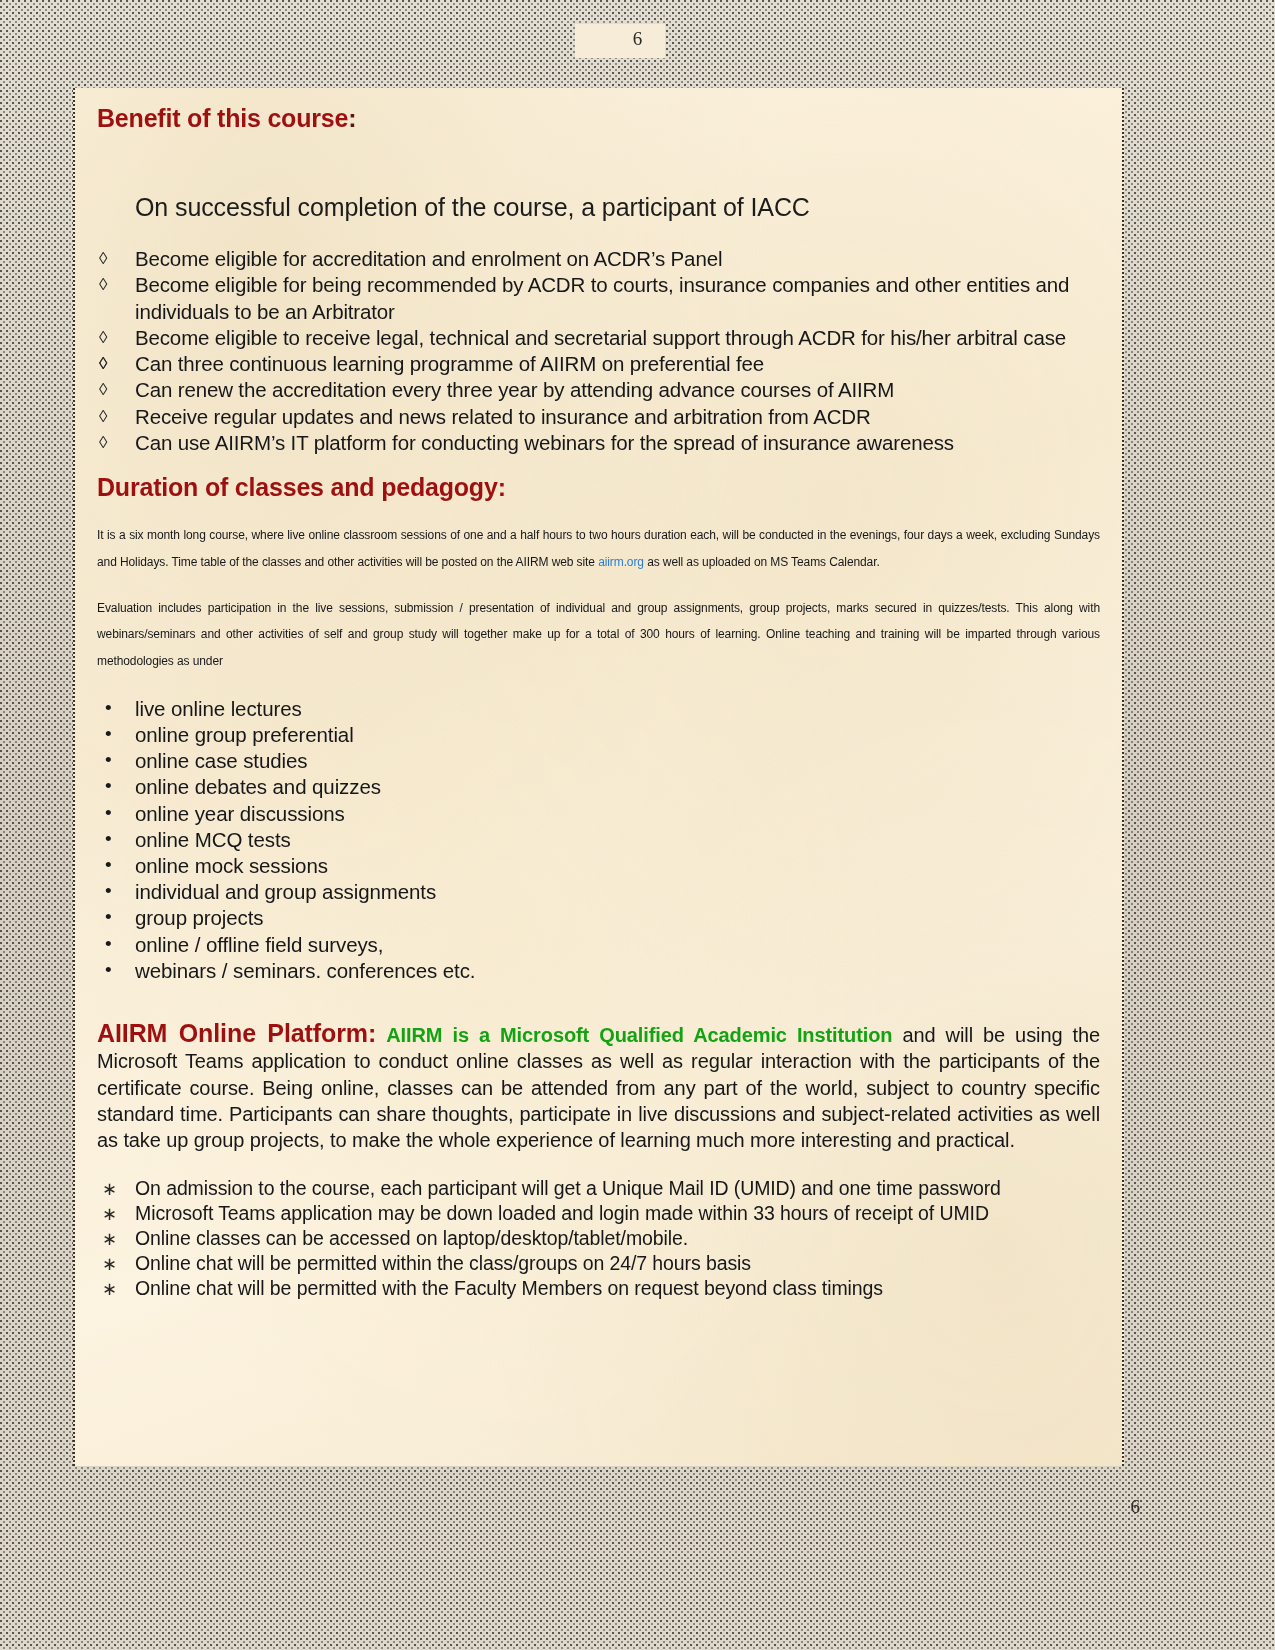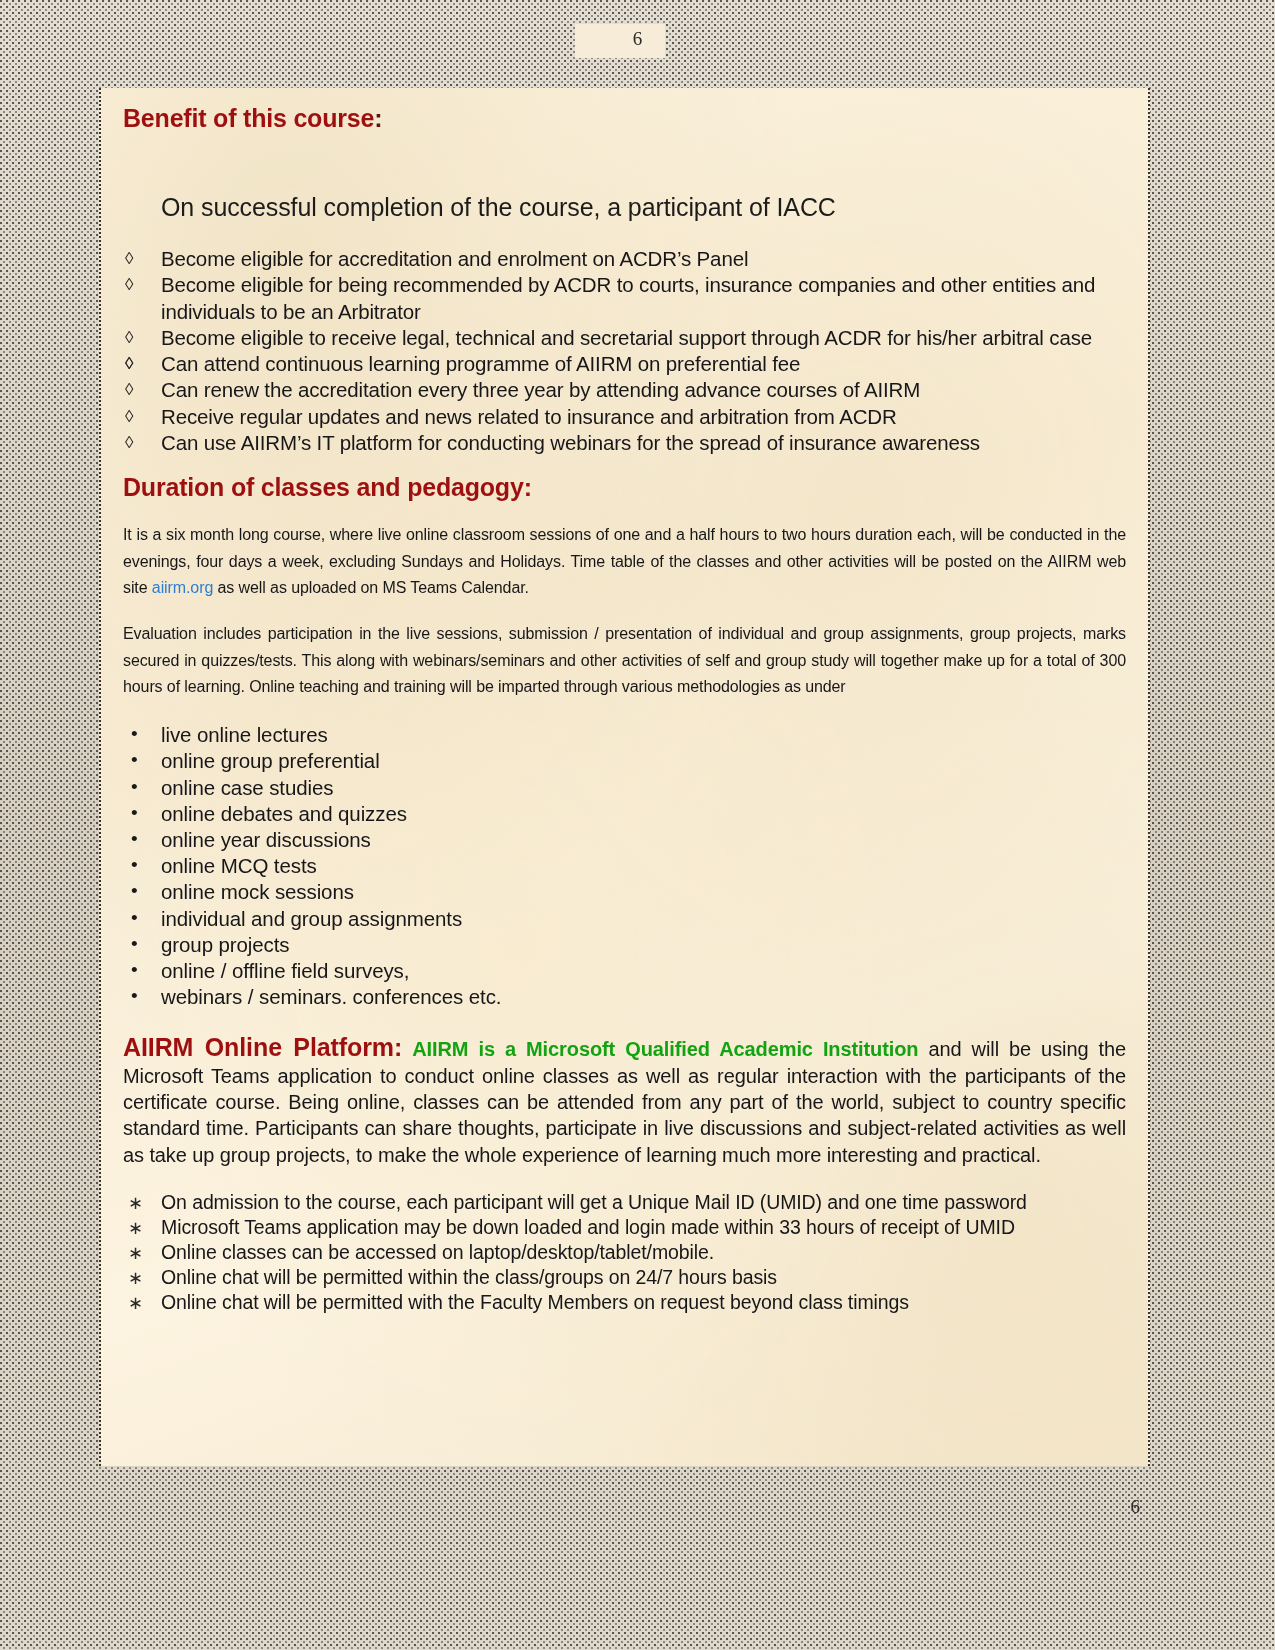--- a/index.html
+++ b/index.html
@@ -59,21 +59,21 @@
     text-align: right;
     font-family: "Liberation Serif", serif;
     font-size: 19px;
     color: #2b2b2b;
     z-index: 4;
   }
 
   
   #sheet {
     position: absolute;
-    left: 99px;
+    left: 73px;
     top: 88px;
     width: 1051px;
     height: 1378px;
     background-color: #fbf0d9;
     background-image:
       radial-gradient(ellipse at 18% 12%, rgba(233,216,180,0.55) 0%, rgba(251,240,217,0) 42%),
       radial-gradient(ellipse at 72% 30%, rgba(240,226,195,0.6) 0%, rgba(251,240,217,0) 38%),
       radial-gradient(ellipse at 40% 62%, rgba(246,233,204,0.7) 0%, rgba(251,240,217,0) 45%),
       radial-gradient(ellipse at 88% 84%, rgba(235,219,184,0.5) 0%, rgba(251,240,217,0) 40%),
       linear-gradient(160deg, #fdf4e1 0%, #f8ecd4 40%, #fcf3e0 70%, #f6e9cf 100%);
@@ -130,21 +130,21 @@
     position: absolute;
     left: 2px;
     top: 0;
     font-size: 17px;
     color: #2a2a2a;
   }
 
   h2.dur-head { margin-top: 17px; font-size: 25px; }
 
   p.body {
-    font-size: 16px;
+    font-size: 12px;
     line-height: 26.3px;
     color: #17171a;
     text-align: justify;
     margin: 20px 0 0 0;
     letter-spacing: -0.1px;
   }
   p.body a.inline-link {
     color: #2a7fd4;
     text-decoration: none;
   }
@@ -160,21 +160,21 @@
   }
   ul.dot-list li .bullet {
     position: absolute;
     left: 8px;
     top: -1px;
     font-size: 19px;
     color: #1a1a1a;
     line-height: 26.2px;
   }
   .plat-block {
-    margin-top: 24px;
+    margin-top: 36px;
     font-size: 20px;
     line-height: 26.3px;
     text-align: justify;
     color: #17171a;
     letter-spacing: -0.1px;
   }
   .plat-title {
     font-size: 25px;
     font-weight: bold;
     color: #9e1010;
@@ -217,21 +217,21 @@
       <span>Benefit of this course</span><span class="colon">:</span>
     </h2>
 
     <div class="lead">On successful completion of the course, a participant of IACC</div>
 
     <ul class="diamond-list">
       <li><span class="bullet">◊</span><span>Become eligible for accreditation and enrolment on ACDR’s Panel</span></li>
       <li><span class="bullet">◊</span><span>Become eligible for being recommended by ACDR to courts, insurance companies and other entities and individuals to be an Arbitrator</span></li>
       <li><span class="bullet">◊</span><span>Become eligible to receive legal, technical and secretarial support through ACDR for his/her arbitral case</span></li>
       <li><span class="bullet">◊</span></li>
-      <li><span class="bullet">◊</span><span>Can attend continuous learning programme of AIIRM on preferential fee</span></li>
+      <li><span class="bullet">◊</span><span>Can three continuous learning programme of AIIRM on preferential fee</span></li>
       <li><span class="bullet">◊</span><span>Can renew the accreditation every three year by attending advance courses of AIIRM</span></li>
       <li><span class="bullet">◊</span><span>Receive regular updates and news related to insurance and arbitration from ACDR</span></li>
       <li><span class="bullet">◊</span><span>Can use AIIRM’s IT platform for conducting webinars for the spread of insurance awareness</span></li>
     </ul>
 
     <h2 class="section-head dur-head">Duration of classes and pedagogy:</h2>
 
     <p class="body"><span>It is a six month long course, where live online classroom sessions of one and a half hours to two hours duration each, will be conducted in the evenings, four days a week, excluding Sundays and Holidays. Time table of the classes and other activities will be posted on the AIIRM web site </span><a class="inline-link" href="#">aiirm.org</a><span> as well as uploaded on MS Teams Calendar.</span></p>
 
     <p class="body">Evaluation includes participation in the live sessions, submission / presentation of individual and group assignments, group projects, marks secured in quizzes/tests. This along with  webinars/seminars and other activities of self and group study will together make up for a total of 300 hours of learning. Online teaching and training will be imparted through various methodologies as under</p>

